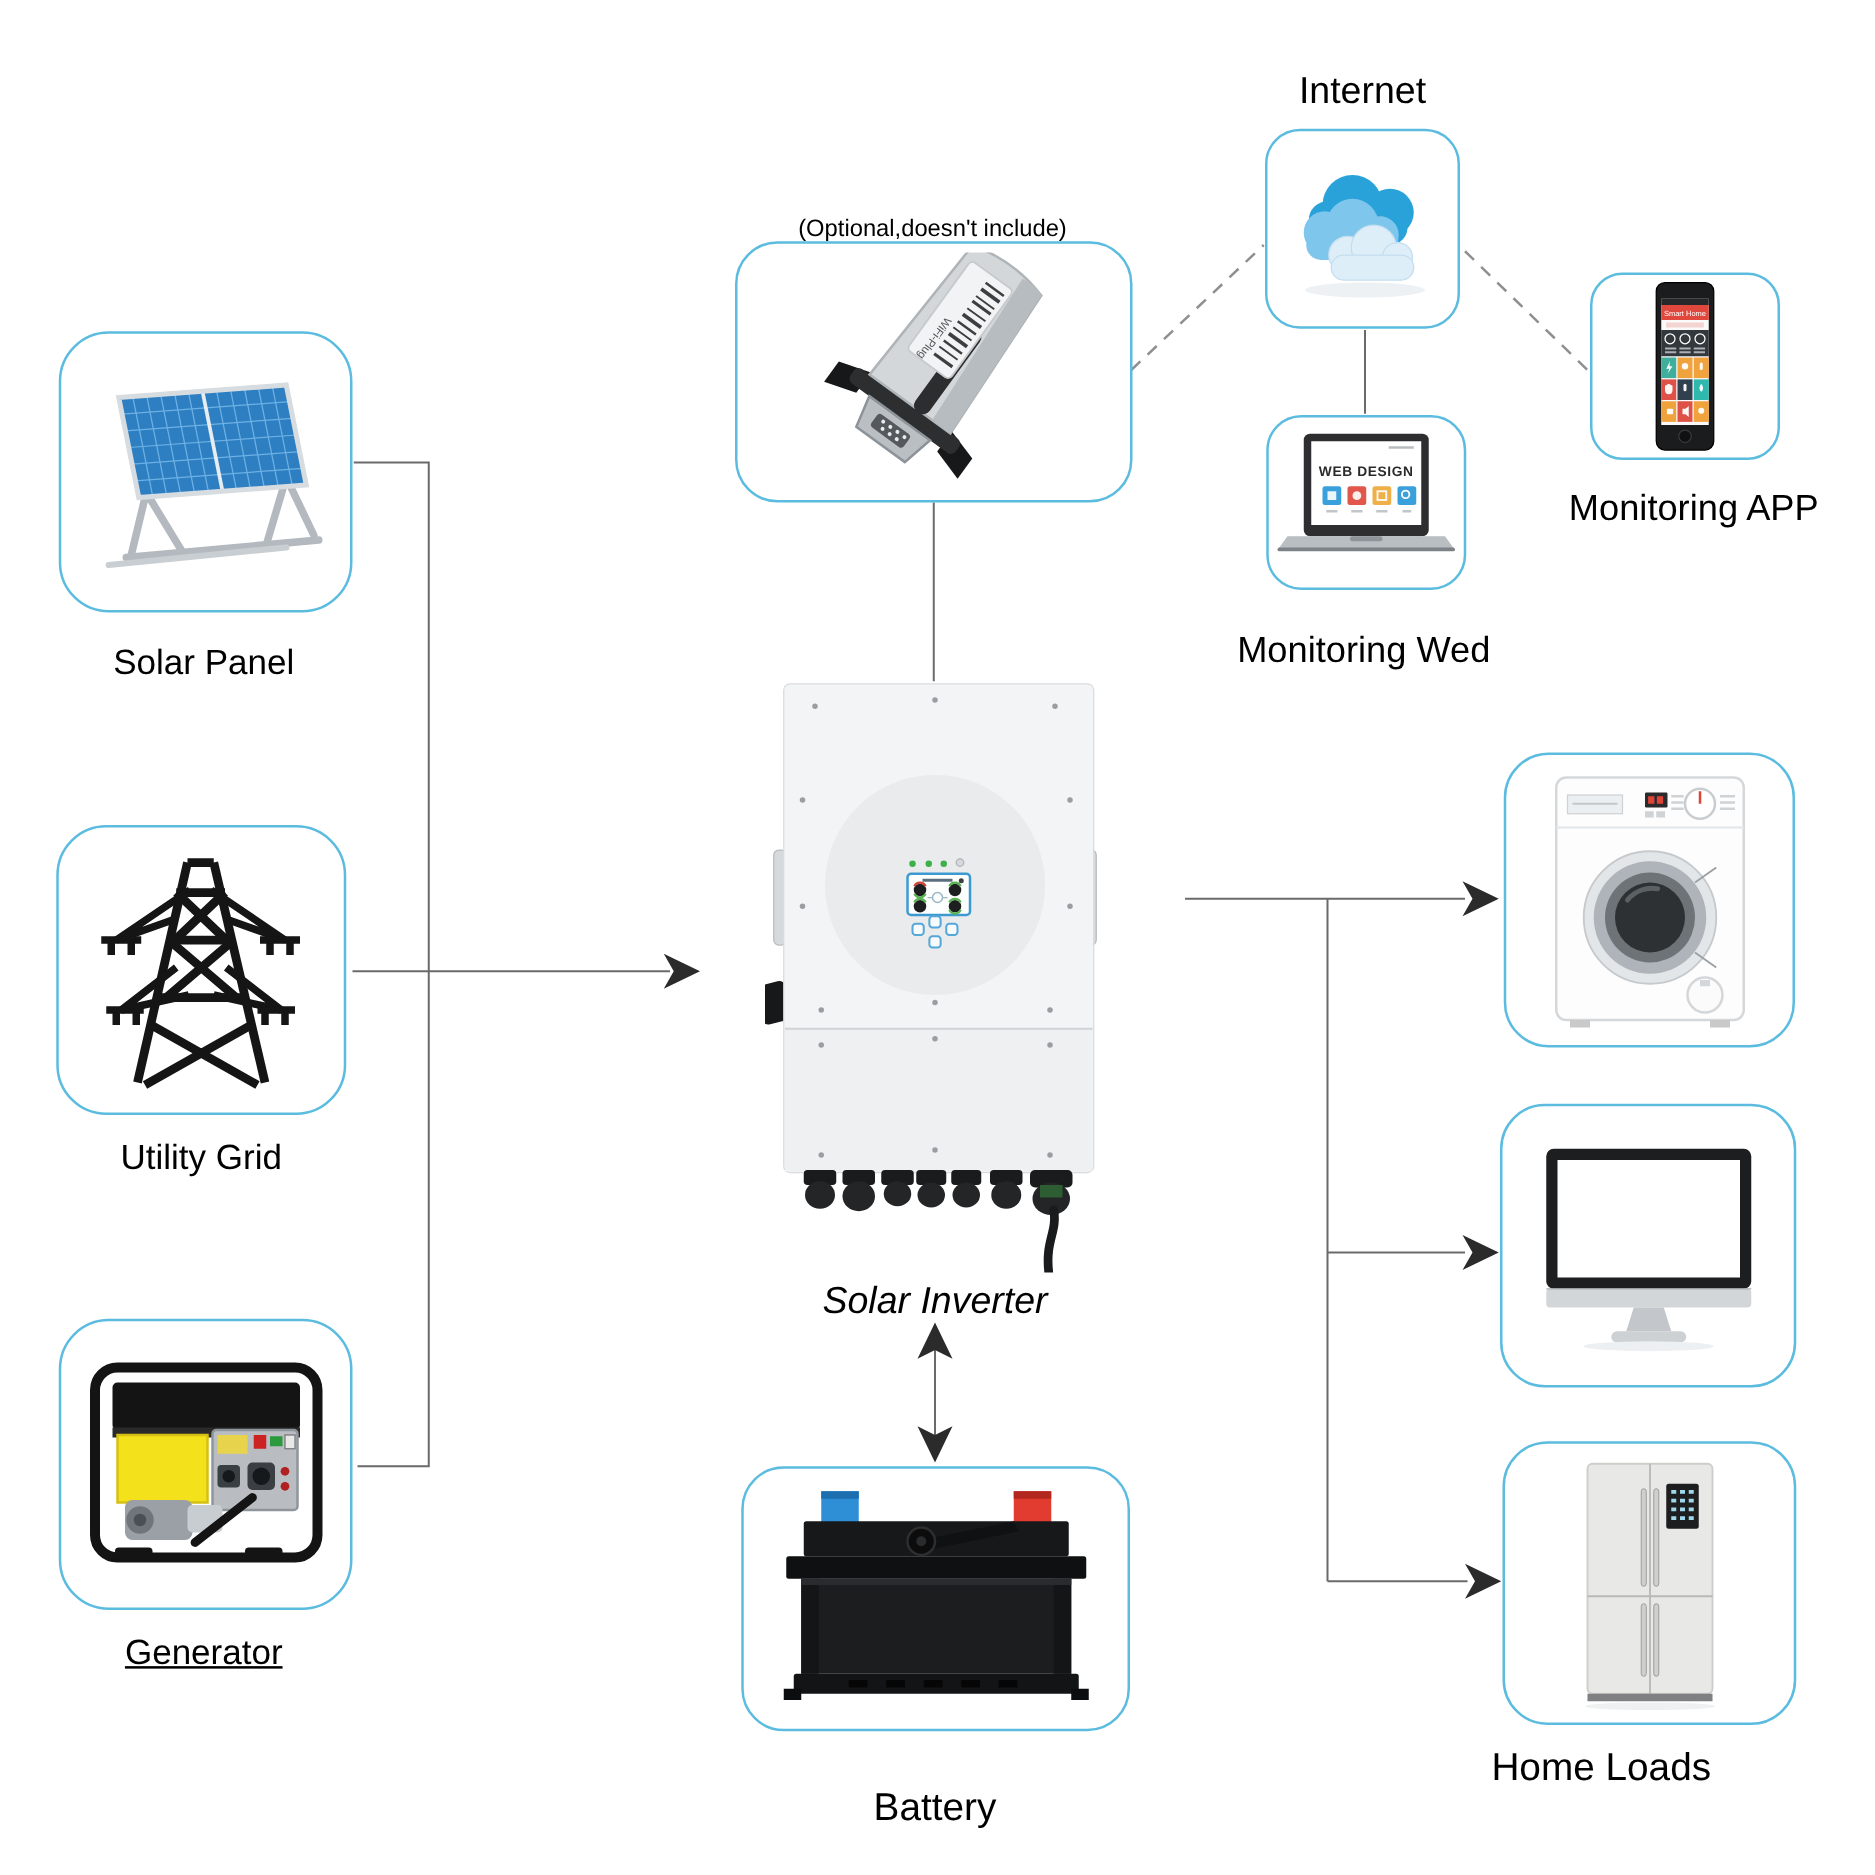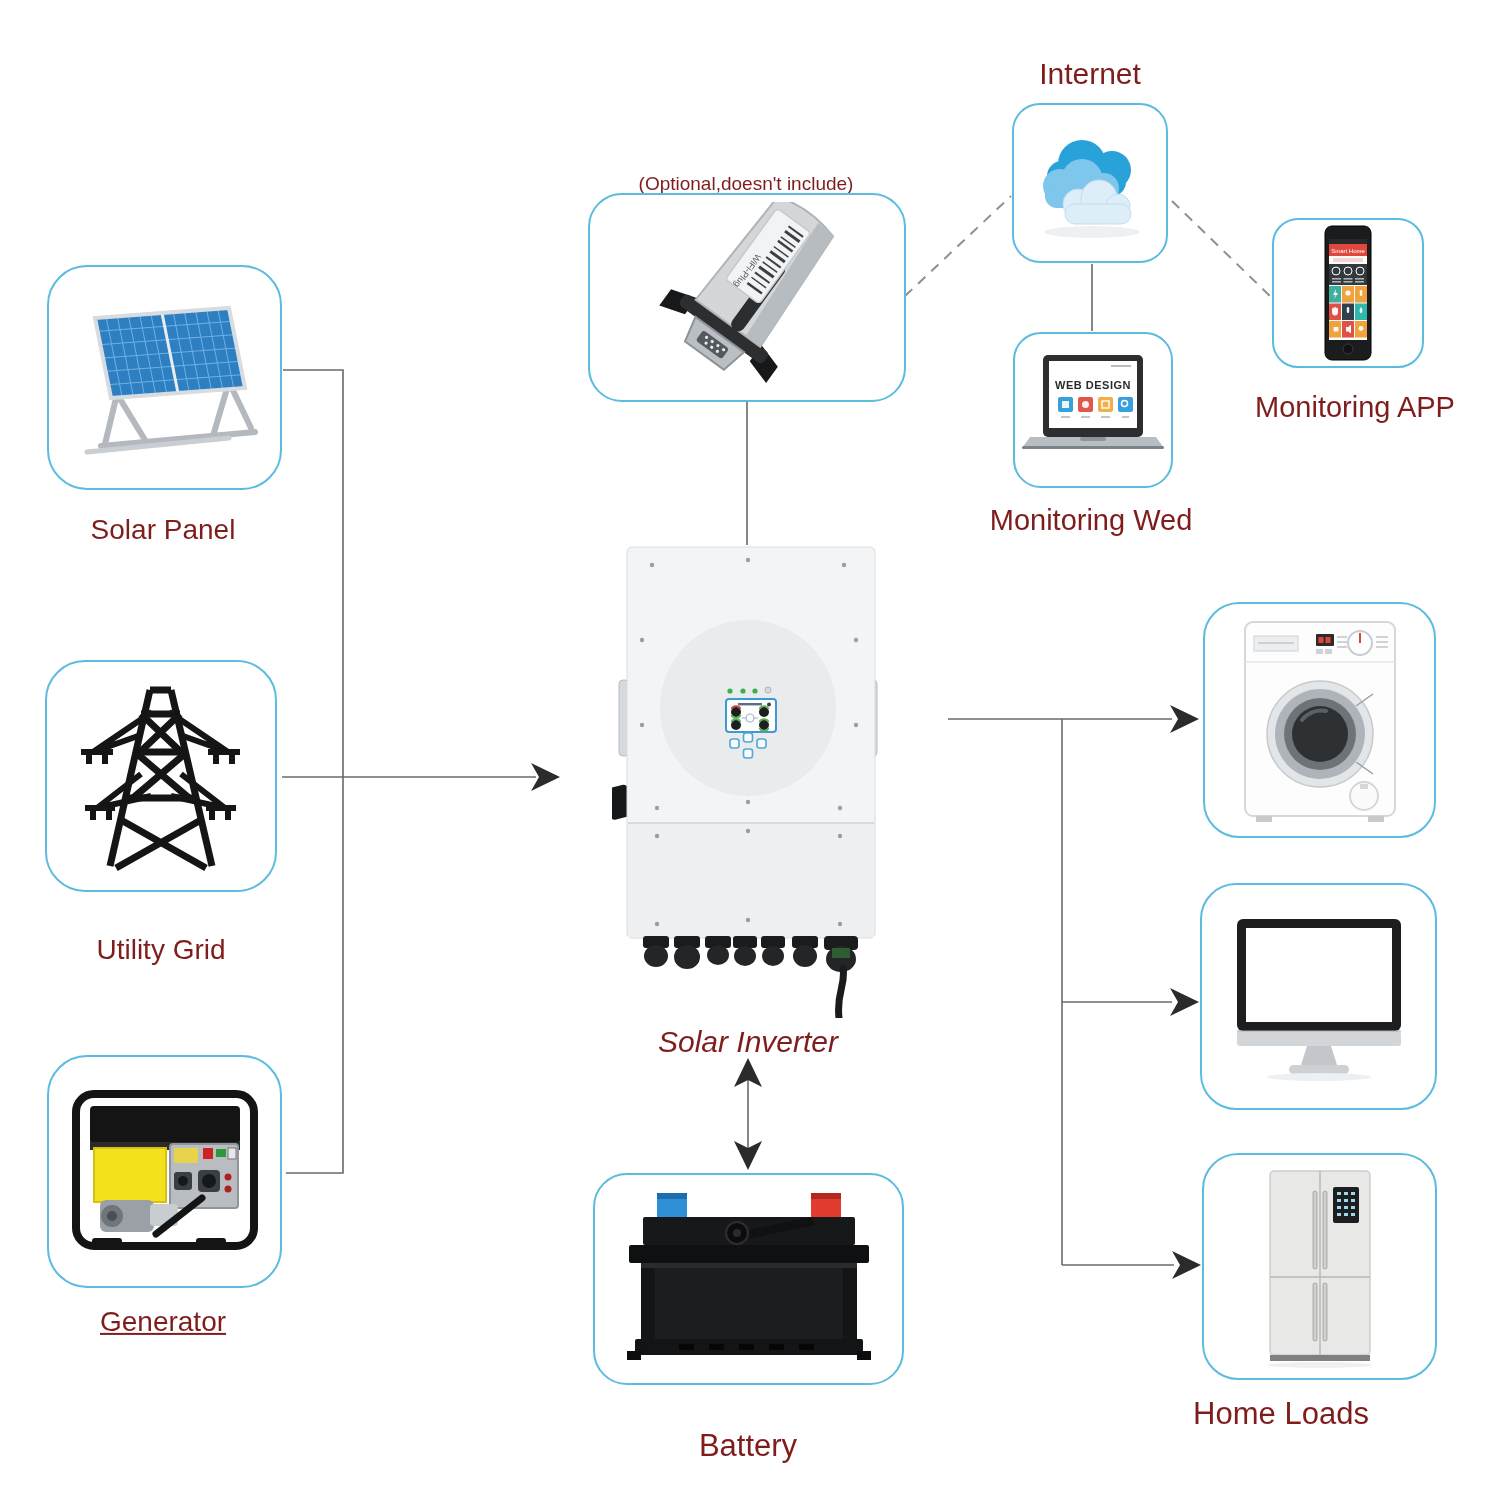--- a/index.html
+++ b/index.html
@@ -5,21 +5,21 @@
   html,body{margin:0;padding:0;background:#ffffff;}
   .canvas{
     position:relative;width:1500px;height:1500px;background:#ffffff;
     font-family:"Liberation Sans",sans-serif;overflow:hidden;
   }
   .box{
     position:absolute;box-sizing:border-box;background:#ffffff;
     border:2px solid #5bbcdf;display:flex;align-items:center;justify-content:center;
   }
   .lbl{
-    position:absolute;color:#7f1d1d;text-align:center;white-space:nowrap;
+    position:absolute;color:#000000;text-align:center;white-space:nowrap;
     transform:translate(-50%,-50%);line-height:1.15;
   }
   .overlay{position:absolute;left:0;top:0;pointer-events:none;}
   svg{display:block;}
 </style>
 </head>
 <body>
 
 <div class="canvas">
 
@@ -111,21 +111,21 @@
         <path d="M16 74 H48 M24 74 V86 M40 74 V86"></path>
         <path d="M104 34 L163 74 M118 58 L163 74"></path>
         <path d="M143 74 H175 M151 74 V86 M167 74 V86"></path>
         <path d="M76 96 L32 130 M86 118 L32 130"></path>
         <path d="M20 130 H50 M28 130 V142 M44 130 V142"></path>
         <path d="M116 96 L160 130 M106 118 L160 130"></path>
         <path d="M141 130 H171 M147 130 V142 M163 130 V142"></path>
       </g>
     </svg>
   </div>
-  <div class="lbl" style="left:161px;top:926px;font-size:28px;margin-top:24px;">Utility Grid</div>
+  <div class="lbl" style="left:161px;top:926px;font-size:28px;">Utility Grid</div>
 
   <div class="box" style="left:47px;top:1055px;width:235px;height:233px;border-radius:40px;">
     <svg width="202" height="180" viewBox="0 0 202 180">
       <rect x="12" y="12" width="178" height="152" rx="18" fill="none" stroke="#141414" stroke-width="8"></rect>
       <rect x="26" y="24" width="150" height="38" rx="4" fill="#141414"></rect>
       <rect x="26" y="60" width="150" height="8" fill="#2a2a2a"></rect>
       <rect x="30" y="66" width="72" height="54" fill="#f3e11c" stroke="#d6c013" stroke-width="2"></rect>
       <rect x="106" y="62" width="68" height="64" rx="3" fill="#b9bdc1" stroke="#8f969b" stroke-width="2"></rect>
       <rect x="110" y="66" width="24" height="15" fill="#e8d44c"></rect>
       <rect x="139" y="66" width="10" height="11" fill="#cc2222"></rect>
@@ -213,21 +213,21 @@
       </g>
       <g fill="#ddeef9" stroke="#c3ddef" stroke-width="1">
         <circle cx="58" cy="80" r="15"></circle>
           <circle cx="79" cy="74" r="18"></circle>
           <circle cx="98" cy="82" r="12"></circle>
         <rect x="45" y="80" width="66" height="20" rx="10"></rect>
       </g>
     </svg>
   </div>
 
-  <div class="box" style="left:1013px;top:332px;width:160px;height:156px;border-radius:28px;">
+  <div class="box" style="left:1013px;top:332px;width:160px;height:140px;border-radius:28px;">
     <svg width="150" height="120" viewBox="0 0 150 120">
       <rect x="25" y="5" width="100" height="82" rx="5" fill="#2e2e30"></rect>
       <rect x="31" y="11" width="88" height="67" fill="#ffffff"></rect>
       <rect x="93" y="15" width="20" height="2" fill="#b9bcbf"></rect>
       <text x="75" y="39" text-anchor="middle" font-family="Liberation Sans,sans-serif" font-size="11" font-weight="bold" letter-spacing="0.5" fill="#2b2b2b">WEB DESIGN</text>
       <g>
         <rect x="40" y="47" width="15" height="15" rx="2" fill="#3aa0dc"></rect>
         <rect x="44" y="51" width="7" height="7" fill="#ffffff" opacity="0.9"></rect>
         <rect x="60" y="47" width="15" height="15" rx="2" fill="#e2574c"></rect>
         <circle cx="67.5" cy="54.5" r="3.5" fill="#ffffff" opacity="0.9"></circle>

